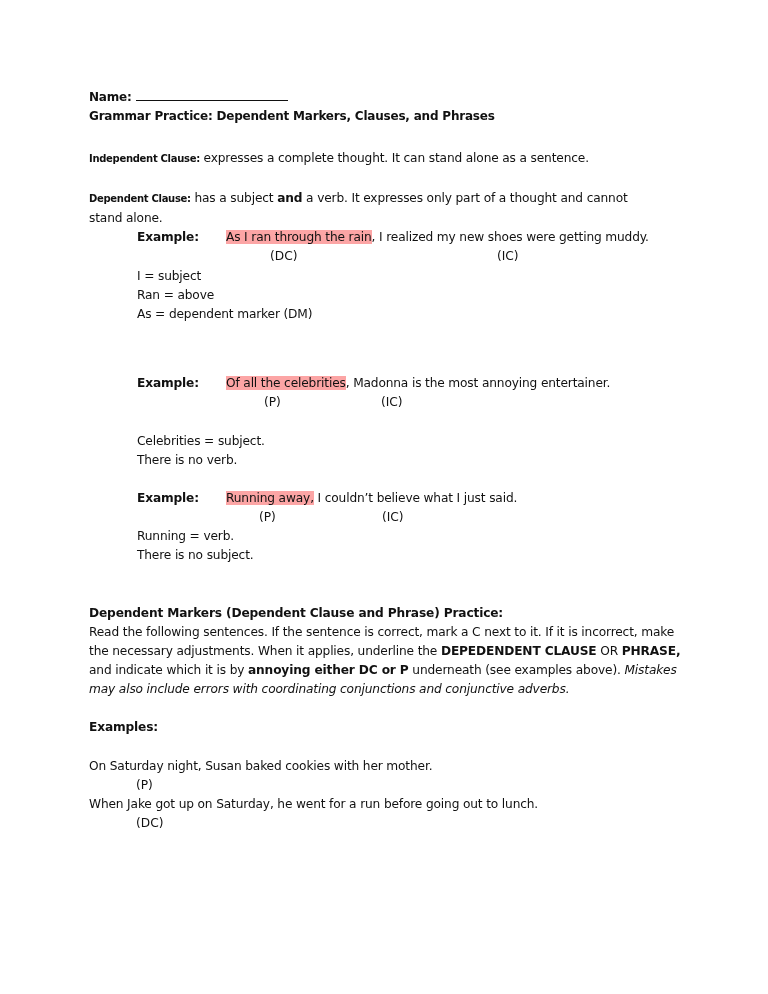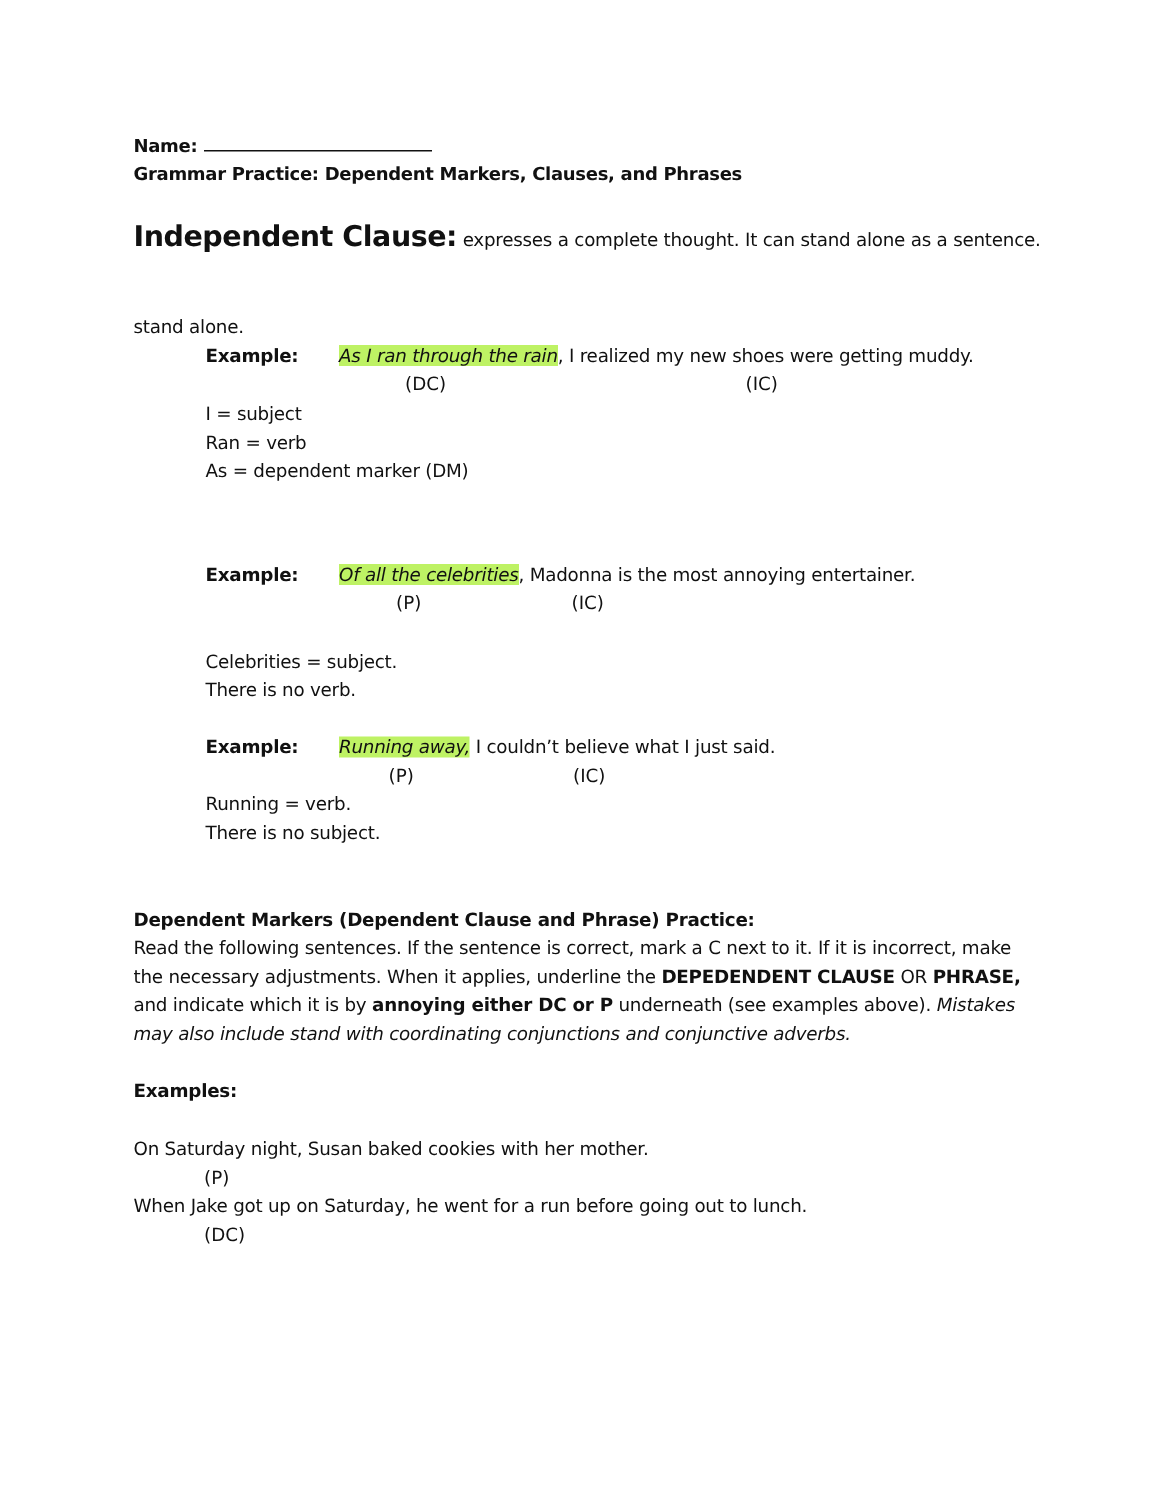--- a/index.html
+++ b/index.html
@@ -30,24 +30,24 @@
     }
     .b { font-weight: bold; }
     .i { font-style: italic; }
     .title-bold {
       font-weight: bold;
       font-size: 12px;
       letter-spacing: -0.2px;
     }
     .heading {
       font-weight: bold;
-      font-size: 19px;
+      font-size: 10px;
       letter-spacing: -0.3px;
     }
-    .hl { background: #bef264; font-style: italic; }
+    .hl { background: #fca5a5; }
     .ul { text-underline-offset: 2px; }
     .name-blank {
       display: inline-block;
       width: 152px;
       border-bottom: 1px solid #111;
       margin-left: 4px;
       vertical-align: baseline;
       height: 12px;
     }
     .tag { position: absolute; font-size: 12.2px; line-height: 16px; }
@@ -59,33 +59,36 @@
 
   <div class="line title-bold" style="top:88px;">
     <span>Name:</span><span class="name-blank"></span>
   </div>
   <div class="line title-bold" style="top:108px;">Grammar Practice: Dependent Markers, Clauses, and Phrases</div>
 
   <div class="line" style="top:150px;">
     <span class="heading">Independent Clause:</span><span> expresses a complete thought. It can stand alone as a sentence.</span>
   </div>
 
+  <div class="line" style="top:190px;">
+    <span class="heading">Dependent Clause:</span><span> has a subject </span><span class="b">and</span><span> a verb. It expresses only part of a thought and cannot</span>
+  </div>
   <div class="line" style="top:210px;">stand alone.</div>
 
   <div class="line" style="top:229px; left:137px;">
     <span class="b">Example:</span>
   </div>
   <div class="line" style="top:229px; left:226px;">
     <span class="hl">As I ran through the rain</span><span>, I realized my new shoes were getting muddy.</span>
   </div>
   <span class="tag" style="top:248px; left:270px;">(DC)</span>
   <span class="tag" style="top:248px; left:497px;">(IC)</span>
 
   <div class="line" style="top:268px; left:137px;">I = subject</div>
-  <div class="line" style="top:287px; left:137px;">Ran = verb</div>
+  <div class="line" style="top:287px; left:137px;">Ran = above</div>
   <div class="line" style="top:306px; left:137px;">As = dependent marker (DM)</div>
 
 
   <div class="line" style="top:375px; left:137px;">
     <span class="b">Example:</span>
   </div>
   <div class="line" style="top:375px; left:226px;">
     <span class="hl">Of all the celebrities</span><span>, Madonna is the most annoying entertainer.</span>
   </div>
   <span class="tag" style="top:394px; left:264px;">(P)</span>
@@ -107,21 +110,21 @@
   <div class="line" style="top:547px; left:137px;">There is no subject.</div>
 
   <div class="line b" style="top:605px;">Dependent Markers (Dependent Clause and Phrase) Practice:</div>
   <div class="line" style="top:624px;">Read the following sentences. If the sentence is correct, mark a C next to it. If it is incorrect, make</div>
   <div class="line" style="top:643px;">
     <span>the necessary adjustments. When it applies, underline the </span><span class="b">DEPEDENDENT CLAUSE</span><span> OR </span><span class="b">PHRASE,</span>
   </div>
   <div class="line" style="top:662px;">
     <span>and indicate which it is by </span><span class="b">annoying either DC or P</span><span> underneath (see examples above). </span><span class="i">Mistakes</span>
   </div>
-  <div class="line i" style="top:681px;">may also include stand with coordinating conjunctions and conjunctive adverbs.</div>
+  <div class="line i" style="top:681px;">may also include errors with coordinating conjunctions and conjunctive adverbs.</div>
 
   <div class="line b" style="top:719px;">Examples:</div>
 
   <div class="line" style="top:758px;">
     <span class="ul">On Saturday night</span><span>, Susan baked cookies with her mother.</span>
   </div>
   <span class="tag" style="top:777px; left:136px;">(P)</span>
 
   <div class="line" style="top:796px;">
     <span class="ul">When Jake got up on Saturday,</span><span> he went for a run before going out to lunch.</span>

